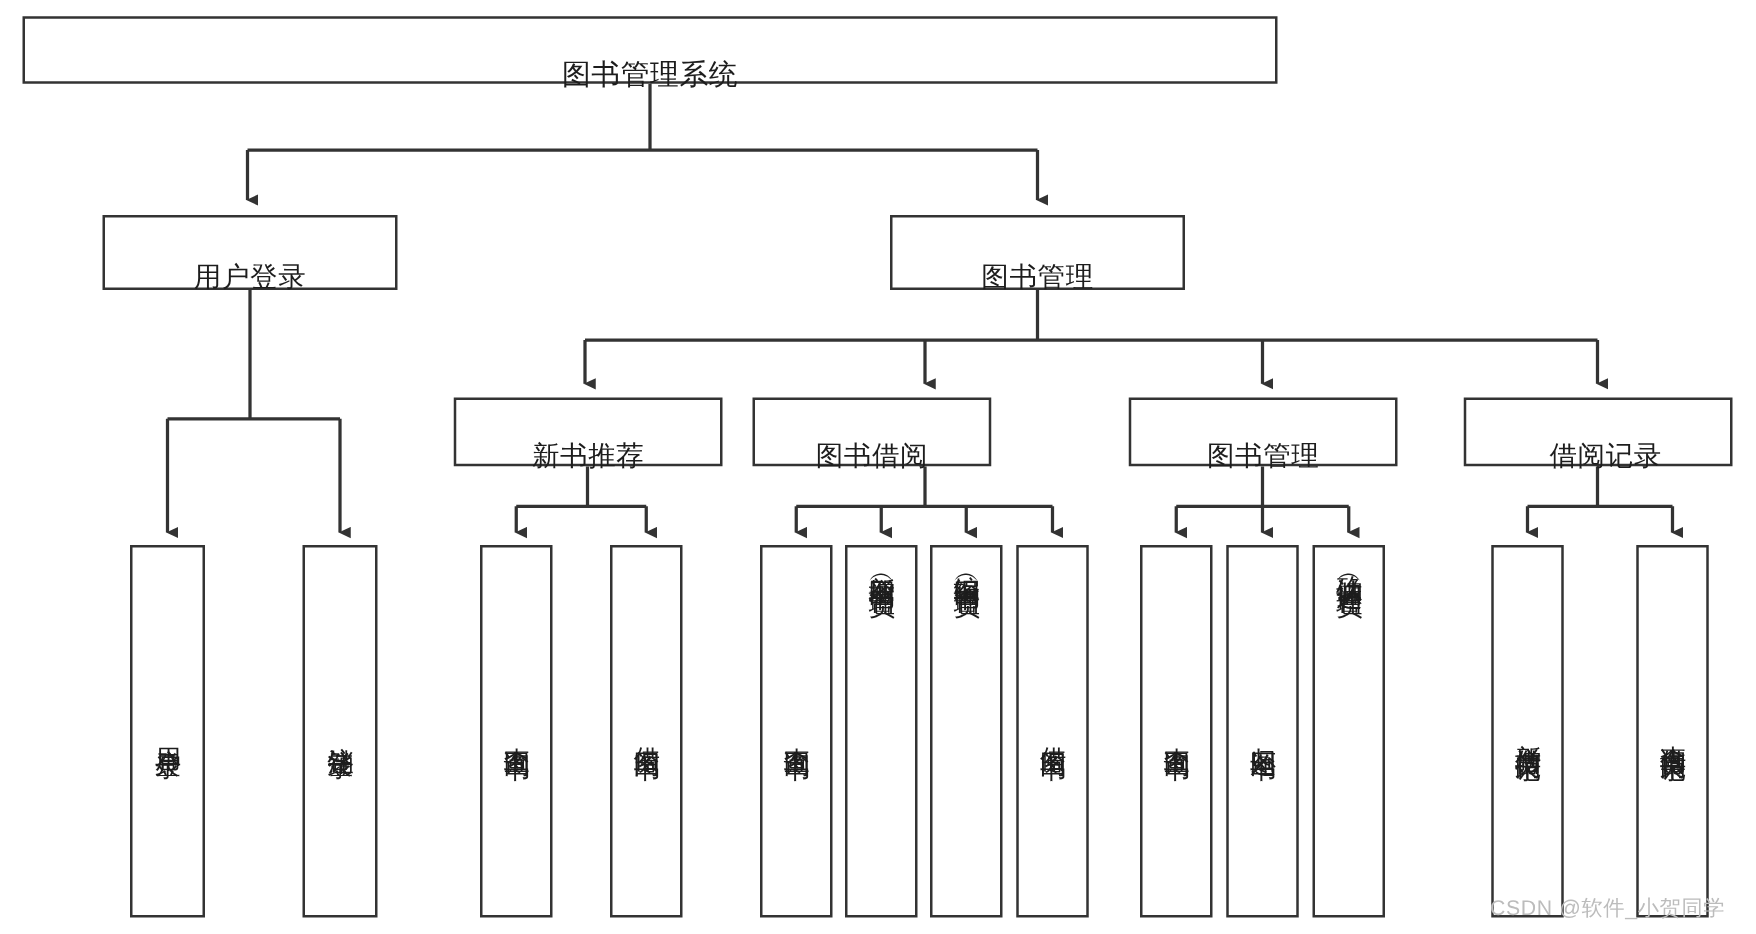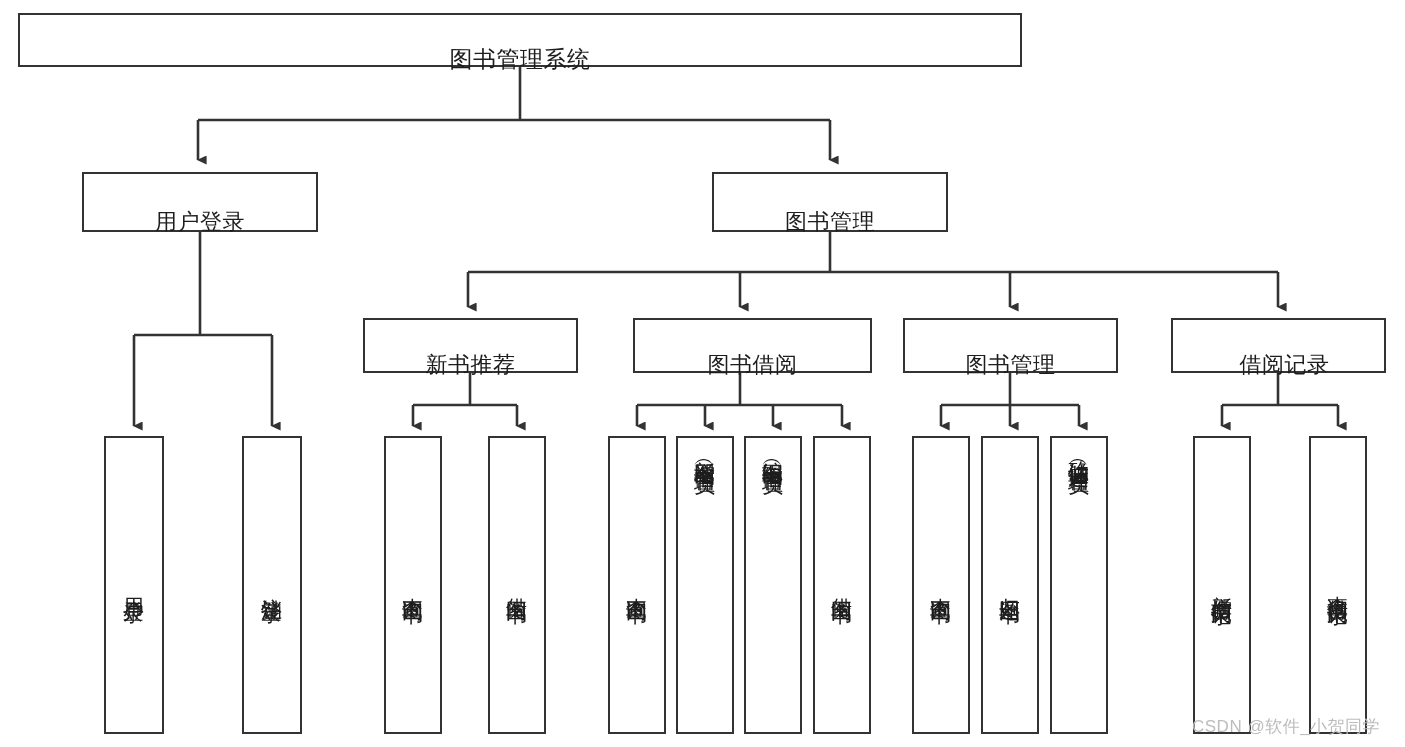--- a/index.html
+++ b/index.html
@@ -144,21 +144,21 @@
   </div>
 
   <div class="node horiz" style="left:712px; top:172px; width:236px; height:60px;justify-content:center;">
     <span class="node-label">图书管理</span>
   </div>
 
   <div class="node horiz" style="left:363px; top:318px; width:215px; height:55px;">
     <span class="node-label">新书推荐</span>
   </div>
 
-  <div class="node horiz" style="left:633px; top:318px; width:239px; height:55px;">
+  <div class="node horiz" style="left:602px; top:318px; width:191px; height:55px;">
     <span class="node-label">图书借阅</span>
   </div>
 
   <div class="node horiz" style="left:903px; top:318px; width:215px; height:55px;">
     <span class="node-label">图书管理</span>
   </div>
 
   <div class="node horiz" style="left:1171px; top:318px; width:215px; height:55px;padding-left:12px;">
     <span class="node-label">借阅记录</span>
   </div>

